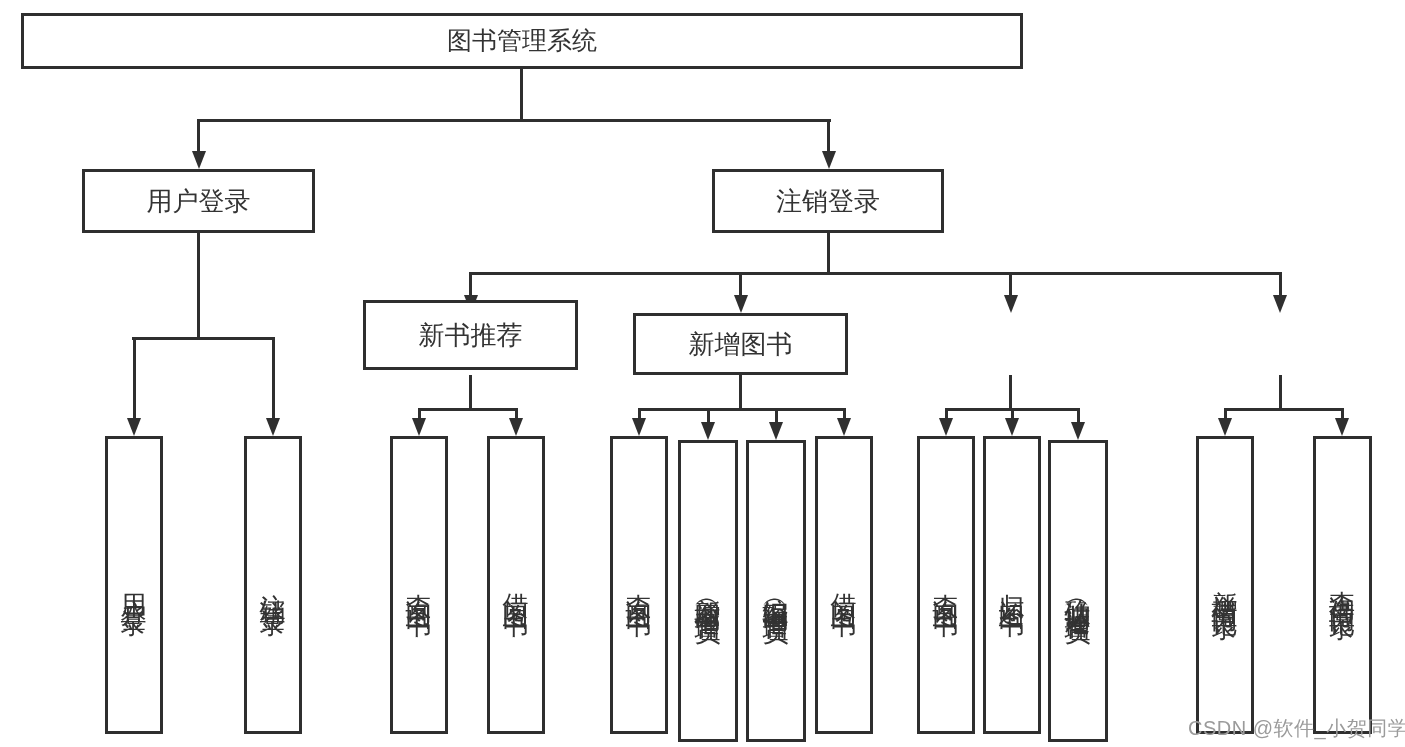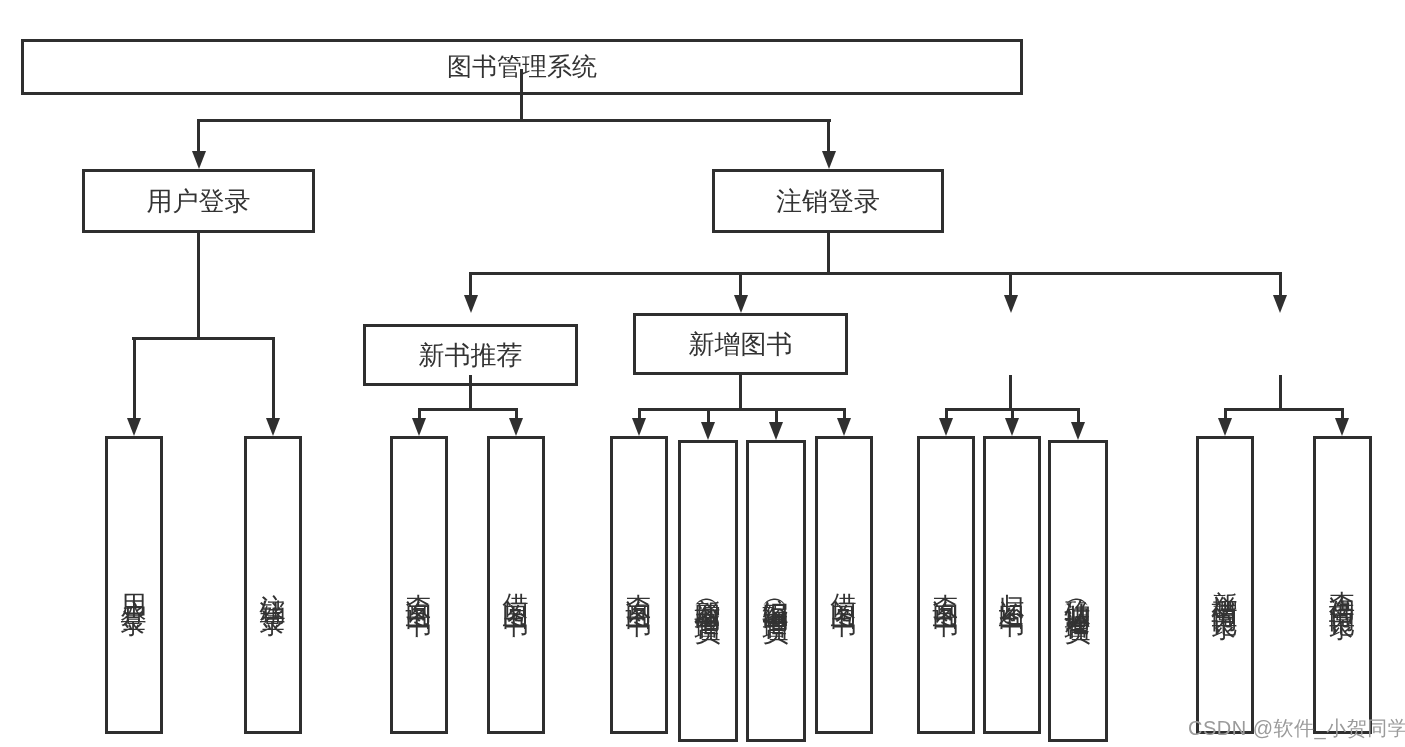--- a/index.html
+++ b/index.html
@@ -32,21 +32,21 @@
   .watermark{
     position:absolute;left:1188px;top:715px;font-size:20px;letter-spacing:.5px;
     color:var(--watermark,#9b9b9b);z-index:5;white-space:nowrap;
   }
 </style>
 </head>
 <body>
 
 <div class="canvas">
 
-  <div class="box h root" style="left:21px;top:13px;width:1002px;height:56px;margin-top:26px;">
+  <div class="box h root" style="left:21px;top:13px;width:1002px;height:56px;">
     <span class="label">图书管理系统</span>
   </div>
 
   <div class="vline" style="left:520px;top:69px;height:50px;"></div>
   <div class="hline" style="left:197px;top:119px;width:634px;"></div>
   <div class="vline" style="left:197px;top:119px;height:34px;"></div>
   <div class="arrow" style="left:192px;top:151px;"></div>
   <div class="vline" style="left:827px;top:119px;height:34px;"></div>
   <div class="arrow" style="left:822px;top:151px;"></div>
 
@@ -68,21 +68,21 @@
   <div class="hline" style="left:469px;top:272px;width:813px;"></div>
   <div class="vline" style="left:469px;top:272px;height:24px;"></div>
   <div class="arrow" style="left:464px;top:295px;"></div>
   <div class="vline" style="left:739px;top:272px;height:24px;"></div>
   <div class="arrow" style="left:734px;top:295px;"></div>
   <div class="vline" style="left:1009px;top:272px;height:24px;"></div>
   <div class="arrow" style="left:1004px;top:295px;"></div>
   <div class="vline" style="left:1279px;top:272px;height:24px;"></div>
   <div class="arrow" style="left:1273px;top:295px;"></div>
 
-  <div class="box h" style="left:363px;top:324px;width:215px;height:62px;">
+  <div class="box h" style="left:363px;top:300px;width:215px;height:70px;">
     <span class="label">新书推荐</span>
   </div>
   <div class="box h" style="left:633px;top:313px;width:215px;height:62px;">
     <span class="label">新增图书</span>
   </div>
 
   <div class="vline" style="left:469px;top:375px;height:33px;"></div>
   <div class="hline" style="left:418px;top:408px;width:100px;"></div>
   <div class="vline" style="left:418px;top:408px;height:11px;"></div>
   <div class="arrow" style="left:412px;top:418px;"></div>

